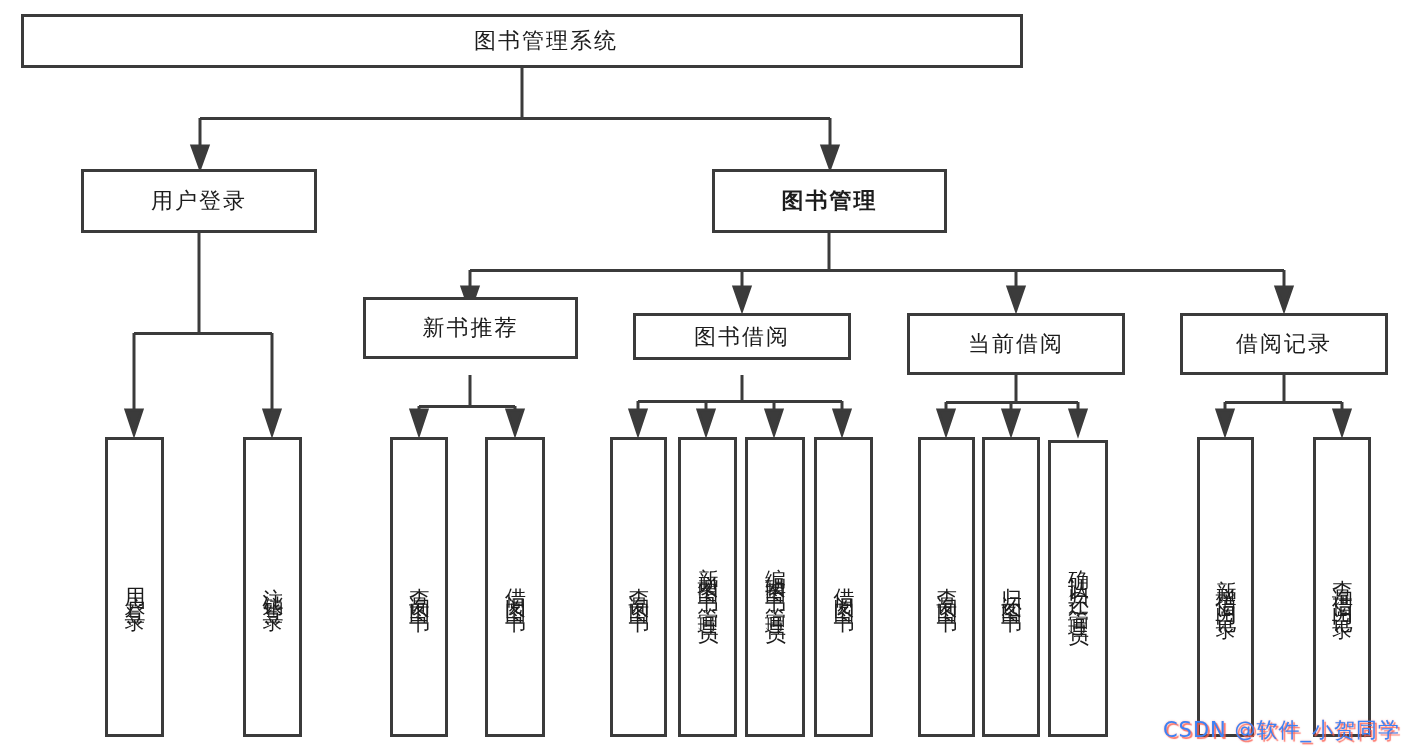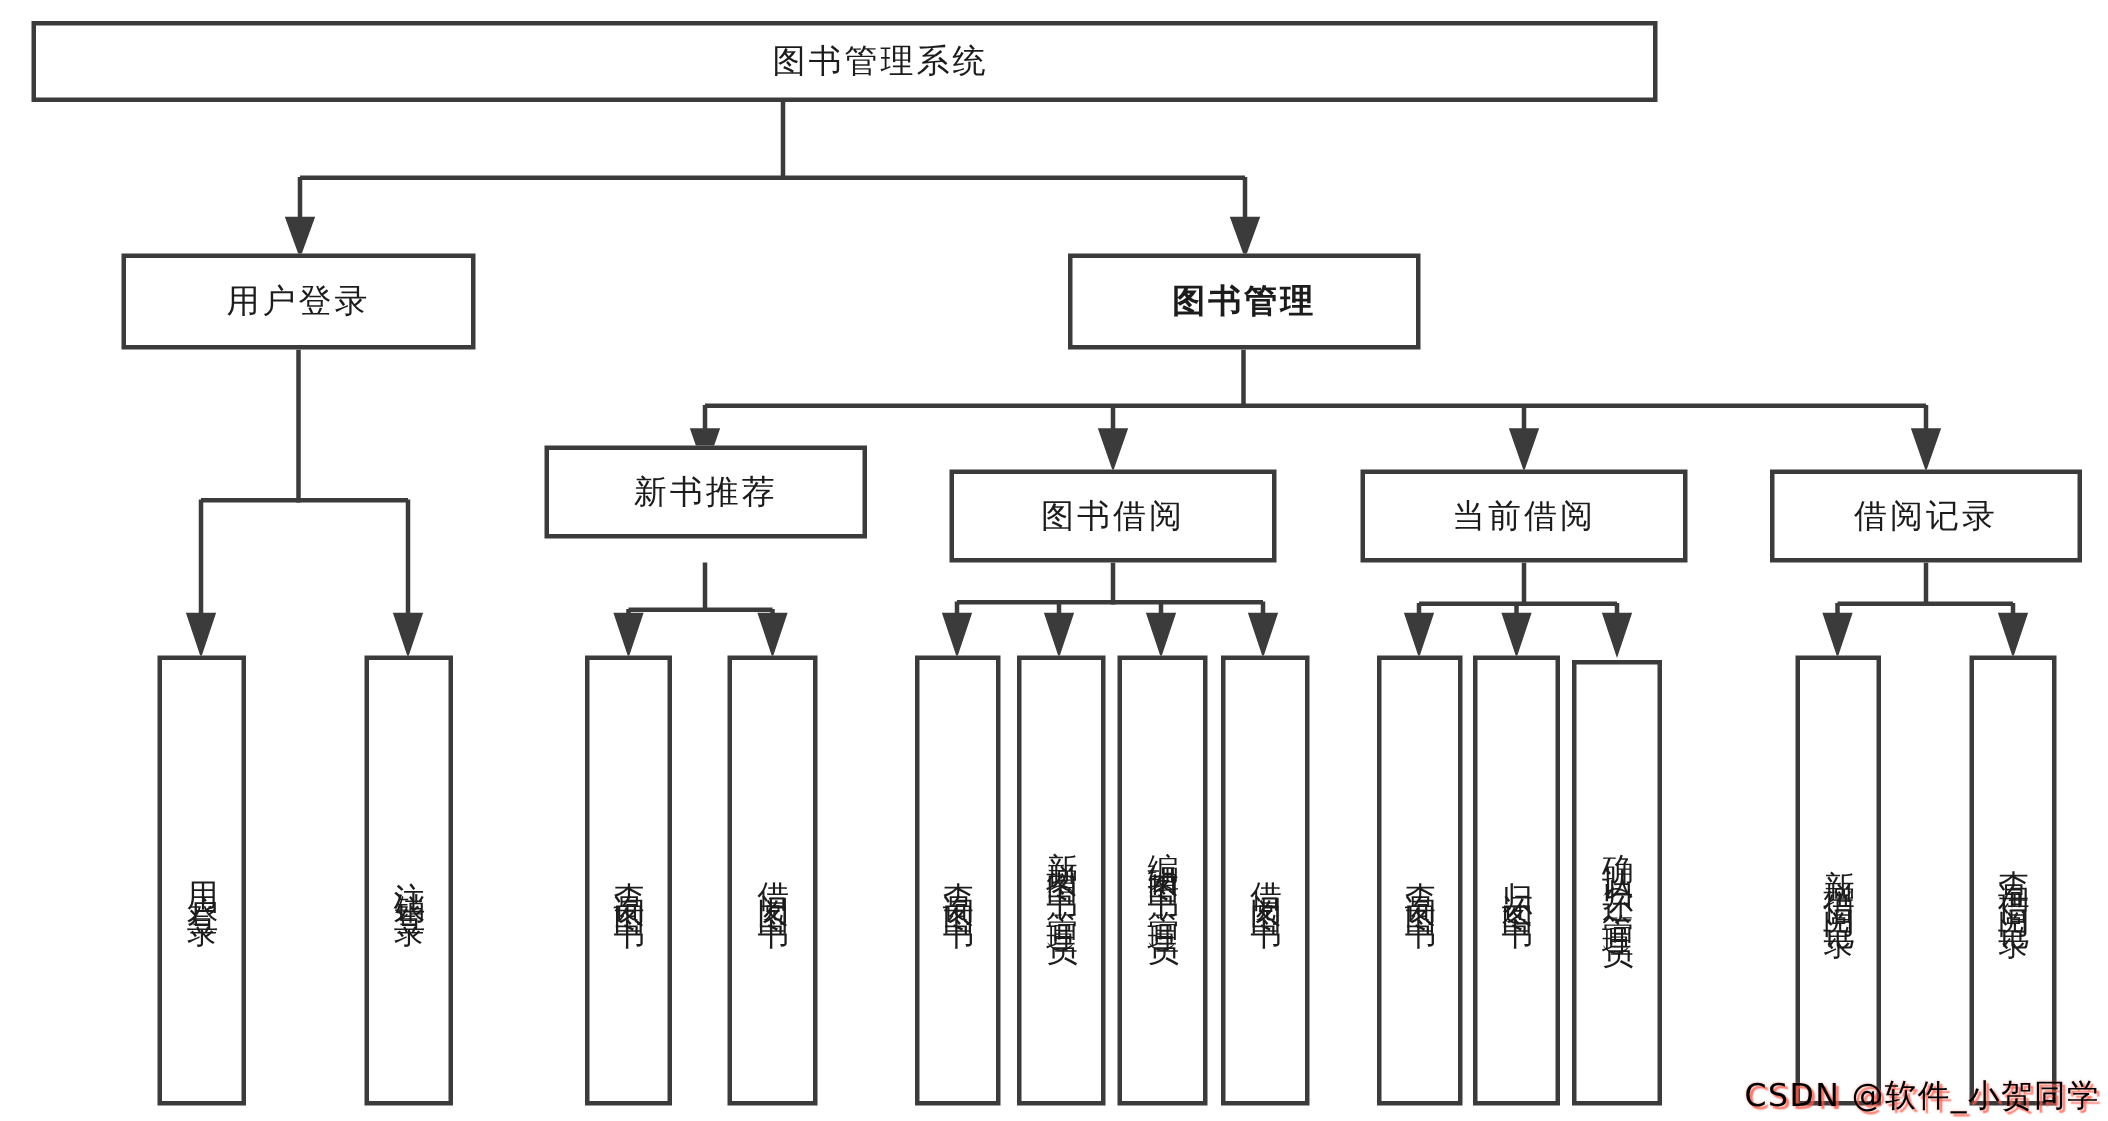--- a/index.html
+++ b/index.html
@@ -38,21 +38,21 @@
     letter-spacing: 8px;
     line-height: 1.1;
     white-space: nowrap;
   }
   .watermark {
     position: absolute;
     right: 5px;
     bottom: 3px;
     font-size: 21px;
     letter-spacing: 1px;
-    color: #000000;
+    color: #3b82f6;
     text-shadow: 2px 2px 1px rgba(252, 92, 77, 0.85), 0 0 2px rgba(252, 92, 77, 0.55);
     white-space: nowrap;
   }
 </style>
 </head>
 <body>
 
 <div class="canvas">
 
   <svg class="connector-layer" viewBox="0 0 1405 747">
@@ -126,35 +126,35 @@
         <line x1="1284" y1="375" x2="1284" y2="404"></line>
         <line x1="1225" y1="402.5" x2="1342" y2="402.5"></line>
         <line x1="1225" y1="402" x2="1225" y2="414"></line>
         <polygon points="1217,410 1233,410 1225,434"></polygon>
         <line x1="1342" y1="402" x2="1342" y2="414"></line>
         <polygon points="1334,410 1350,410 1342,434"></polygon>
       </g>
     </g>
   </svg>
 
-  <div class="node h-node" style="left:21px; top:14px; width:1084px; height:54px;padding-left:48px;">
+  <div class="node h-node" style="left:21px; top:14px; width:1002px; height:54px;padding-left:48px;">
     <span>图书管理系统</span>
   </div>
 
   <div class="node h-node" style="left:81px; top:169px; width:236px; height:64px;">
     <span>用户登录</span>
   </div>
   <div class="node h-node" style="left:712px; top:169px; width:235px; height:64px;font-weight:bold;">
     <span>图书管理</span>
   </div>
 
   <div class="node h-node" style="left:363px; top:297px; width:215px; height:62px;">
     <span>新书推荐</span>
   </div>
-  <div class="node h-node" style="left:633px; top:313px; width:218px; height:62px;">
+  <div class="node h-node" style="left:633px; top:313px; width:218px; height:47px;">
     <span>图书借阅</span>
   </div>
   <div class="node h-node" style="left:907px; top:313px; width:218px; height:62px;font-family:Liberation Mono, monospace;">
     <span>当前借阅</span>
   </div>
   <div class="node h-node" style="left:1180px; top:313px; width:208px; height:62px;">
     <span>借阅记录</span>
   </div>
 
   <div class="node v-node" style="left:105px; top:437px; width:59px; height:300px;">

